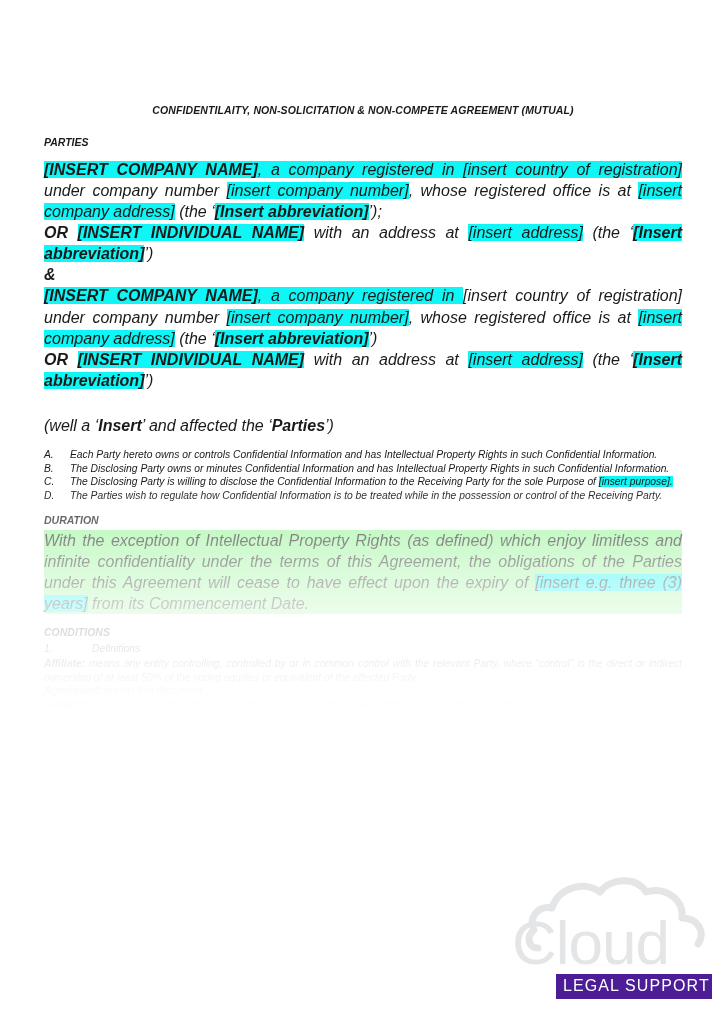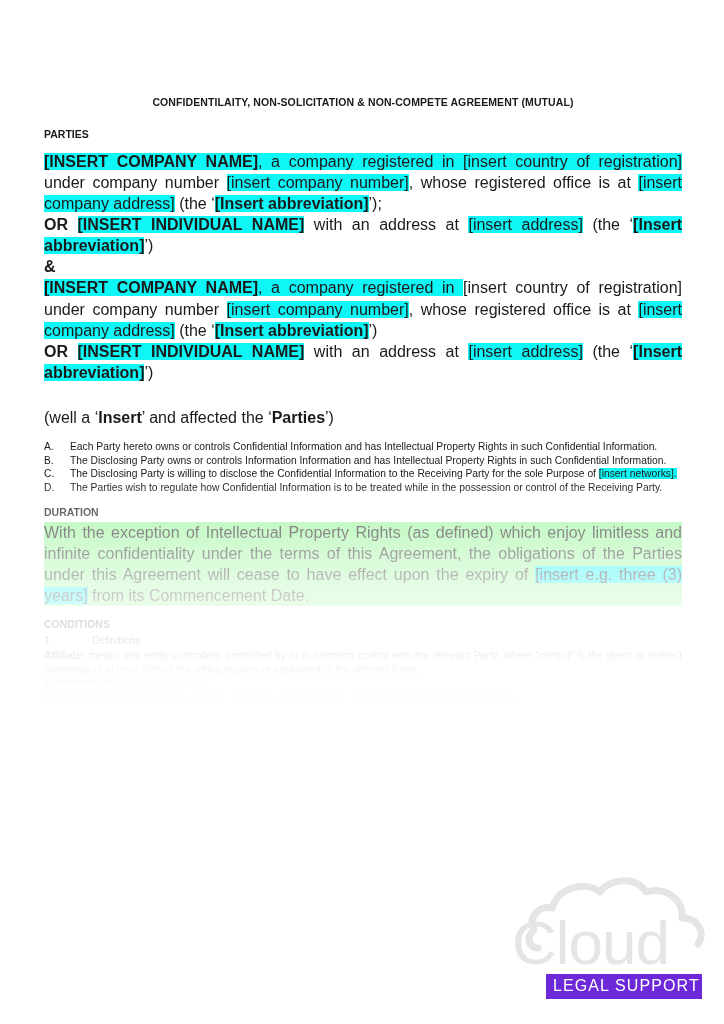--- a/index.html
+++ b/index.html
@@ -12,22 +12,23 @@
     width: 724px;
     height: 1024px;
     background: #ffffff;
     overflow: hidden;
     font-family: "Liberation Sans", sans-serif;
     color: #1a1a1a;
   }
   .content {
     position: absolute;
     left: 44px;
-    top: 96px;
+    top: 104px;
     width: 638px;
+    font-style: italic;
   }
 
   
   .doc-title {
     text-align: center;
     font-size: 10.5px;
     font-weight: bold;
     letter-spacing: 0.1px;
     margin: 0 0 19px 0;
     line-height: 1.25;
@@ -140,23 +141,23 @@
     top: 38px;
     font-size: 62px;
     line-height: 1;
     color: #e4e5e7;
     font-family: "Liberation Sans", sans-serif;
     font-weight: 400;
     letter-spacing: -1px;
   }
   .wm-bar {
     position: absolute;
-    left: 40px;
+    left: 50px;
     top: 100px;
-    background: #6d28d9;
+    background: #4c1d95;
     padding: 3px 2px 4px 7px;
   }
   .wm-bar-text {
     font-size: 16px;
     line-height: 1;
     letter-spacing: 1.1px;
     color: #ffffff;
     font-family: "Liberation Sans", sans-serif;
   }
 </style>
@@ -186,25 +187,25 @@
     <div class="spacer-12"></div>
 
 
     <div>
       <div class="recital-row">
         <div class="recital-marker">A.</div>
         <div class="recital-text">Each Party hereto owns or controls Confidential Information and has Intellectual Property Rights in such Confidential Information.</div>
       </div>
       <div class="recital-row">
         <div class="recital-marker">B.</div>
-        <div class="recital-text">The Disclosing Party owns or controls Information Information and has Intellectual Property Rights in such Confidential Information.</div>
+        <div class="recital-text">The Disclosing Party owns or minutes Confidential Information and has Intellectual Property Rights in such Confidential Information.</div>
       </div>
       <div class="recital-row">
         <div class="recital-marker">C.</div>
-        <div class="recital-text"><span>The Disclosing Party is willing to disclose the Confidential Information to the Receiving Party for the sole Purpose of </span><span class="hl-cyan">[insert networks].</span></div>
+        <div class="recital-text"><span>The Disclosing Party is willing to disclose the Confidential Information to the Receiving Party for the sole Purpose of </span><span class="hl-cyan">[insert purpose].</span></div>
       </div>
     </div>
 
     <div class="fade-wrap">
 
       <div class="recital-row">
         <div class="recital-marker">D.</div>
         <div class="recital-text">The Parties wish to regulate how Confidential Information is to be treated while in the possession or control of the Receiving Party.</div>
       </div>
 

